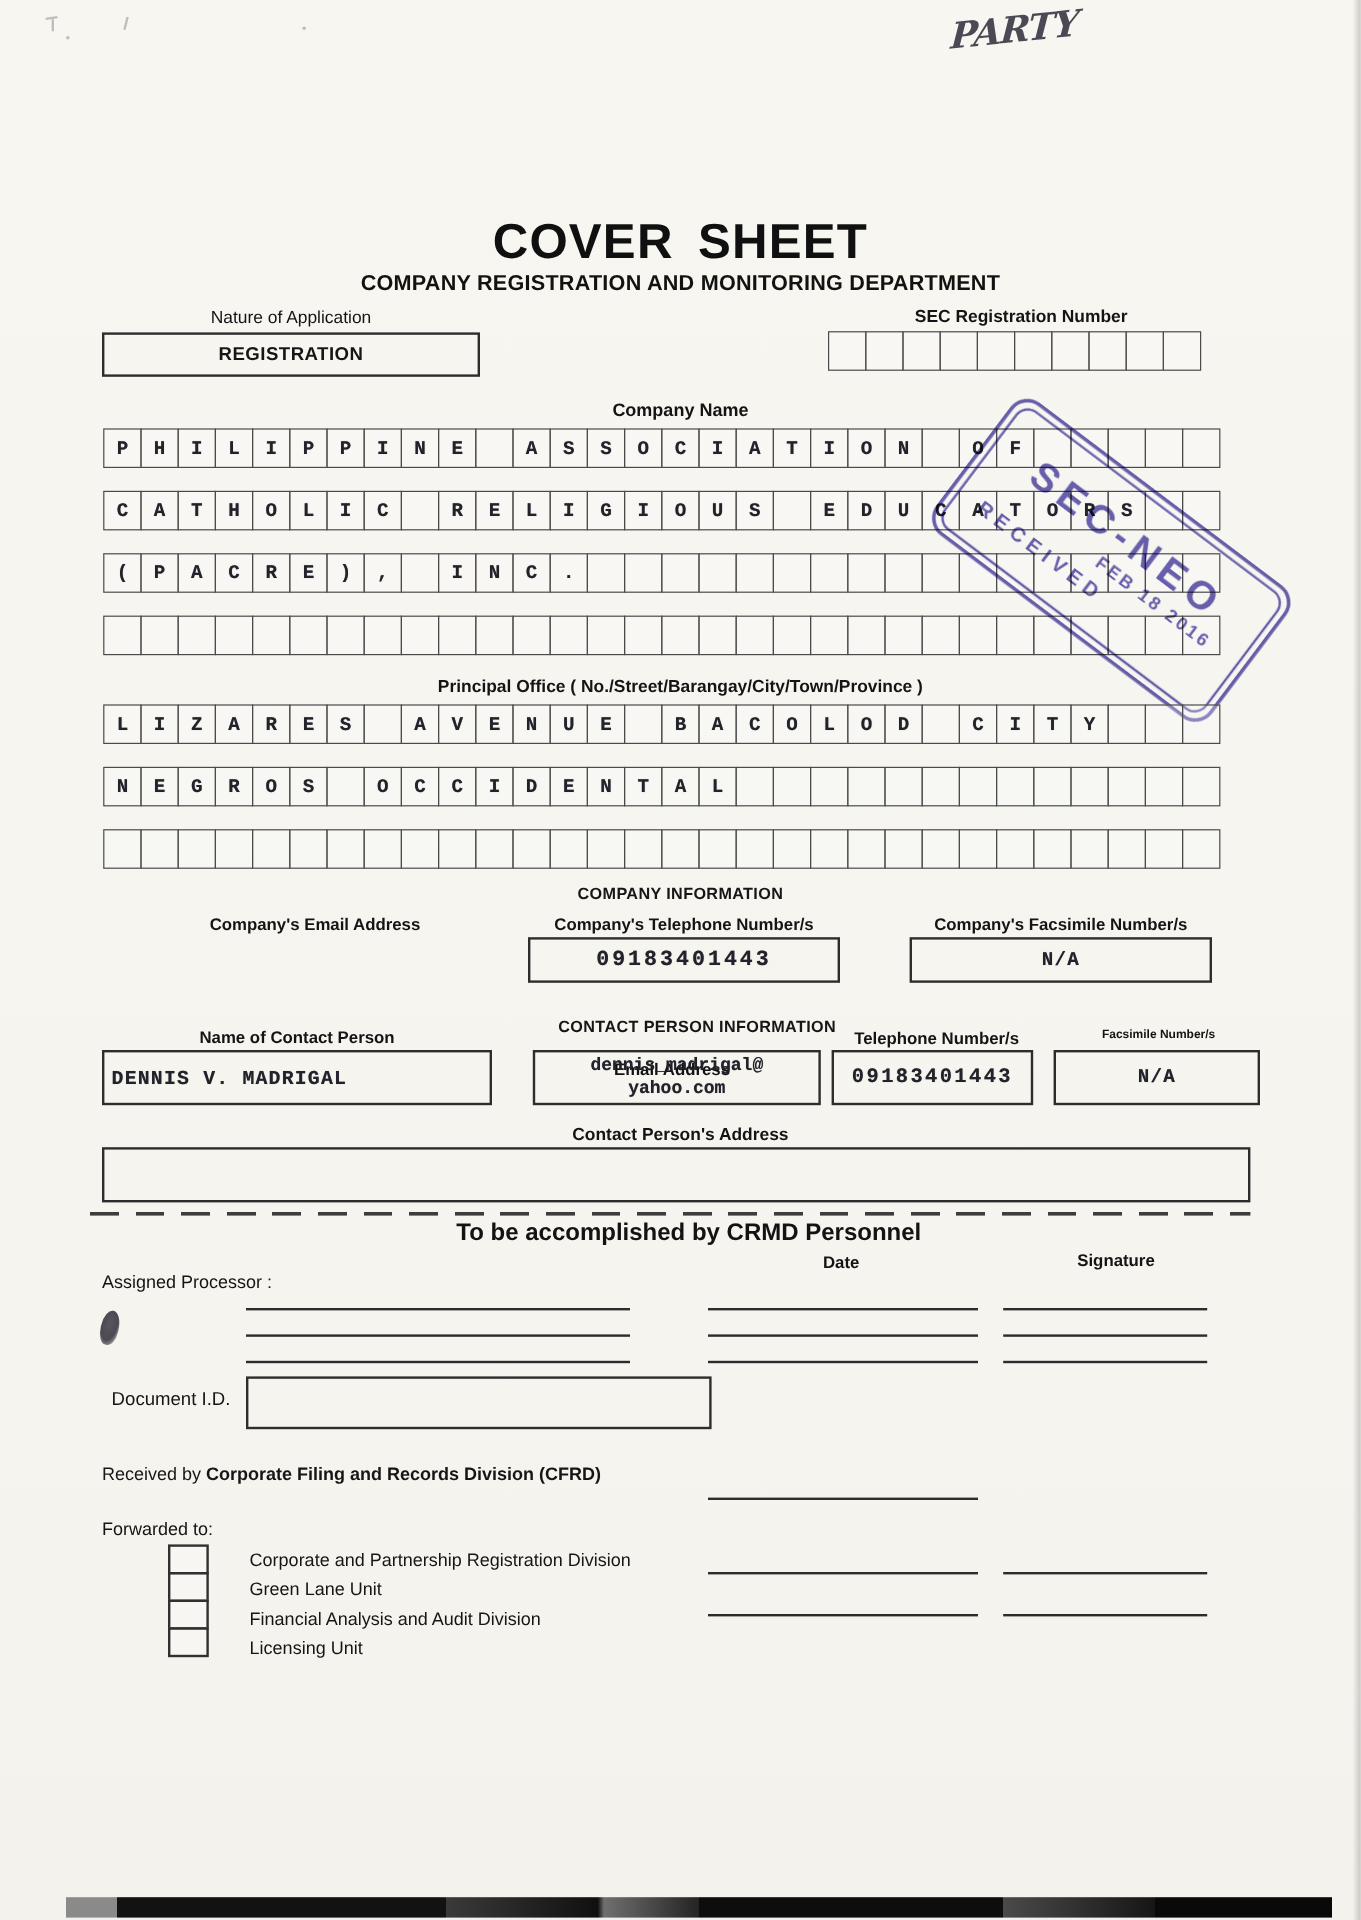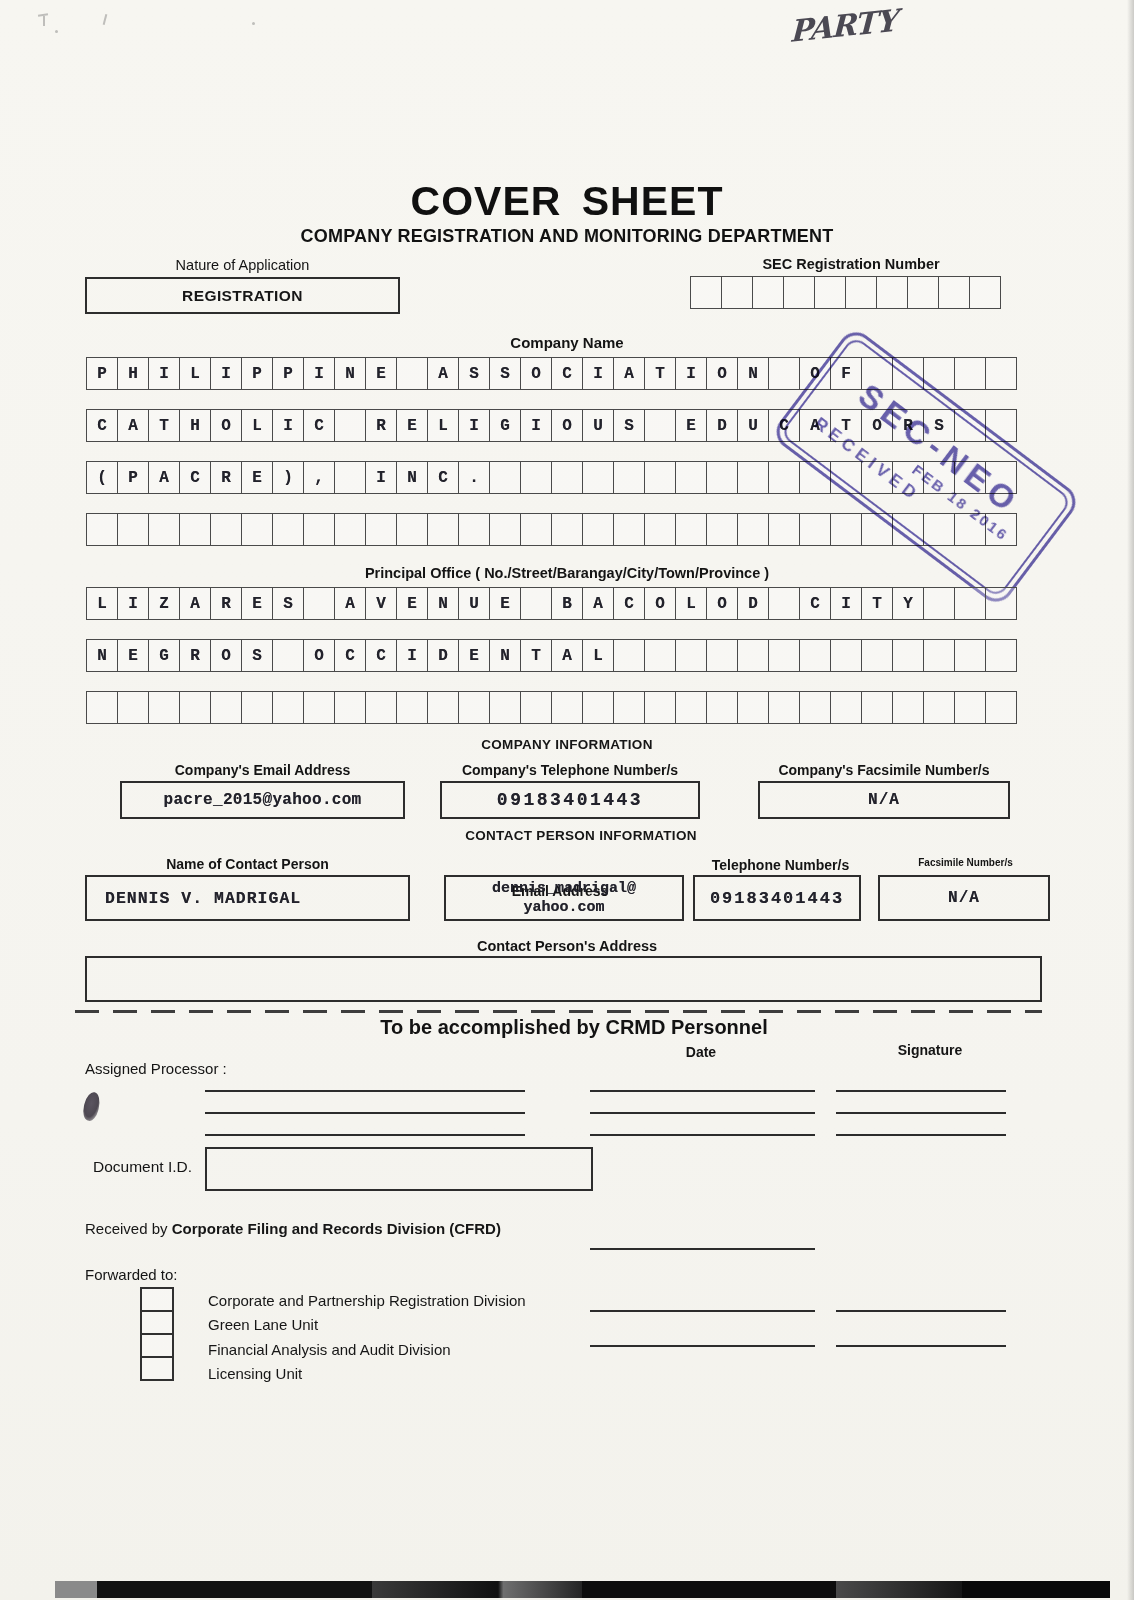--- a/index.html
+++ b/index.html
@@ -39,37 +39,37 @@
 
   .cn-label  { left:0; right:0; top:334px; text-align:center; font-weight:600; font-size:15px;}
   .cn-grid   { left:86px; top:357px; }
 
   .po-label  { left:0; right:0; top:565px; text-align:center; font-weight:600; }
   .po-grid   { left:86px; top:587px; }
 
   .sect-header { position:absolute; left:0; right:0; text-align:center;
                  font-size:13.5px; font-weight:700; letter-spacing:.3px; }
   .ci-header { top:737px; }
-  .cp-header { top:828px;padding-left:28px; }
+  .cp-header { top:848px;padding-left:28px; }
 
   .ci-email-label { left:120px; width:285px; top:762px; text-align:center; font-size:14px; font-weight:600;}
   .ci-tel-label   { left:440px; width:260px; top:762px; text-align:center; font-size:14px; font-weight:600;}
   .ci-fax-label   { left:758px; width:252px; top:762px; text-align:center; font-size:14px; font-weight:600;}
   .ci-email-box { left:120px; top:781px; width:285px; height:38px; }
   .ci-tel-box   { left:440px; top:781px; width:260px; height:38px; }
   .ci-fax-box   { left:758px; top:781px; width:252px; height:38px; }
   .ci-email-box .typed { font-size:16px; letter-spacing:.3px; }
   .ci-tel-box .typed   { font-size:18px; letter-spacing:2.5px; }
   .ci-fax-box .typed   { font-size:16px; letter-spacing:1px; }
 
   .cp-name-label  { left:85px;  width:325px; top:856px; text-align:center; font-size:14px; font-weight:600;}
   .cp-email-label { left:440px; width:240px; top:857px; text-align:center; font-size:14px; font-weight:600;margin-top:26px;}
   .cp-tel-label   { left:693px; width:175px; top:857px; text-align:center; font-size:14px; font-weight:600;}
   .cp-fax-label   { left:878px; width:175px; top:857px; text-align:center; font-size:10px; font-weight:600;}
-  .cp-name-box  { left:85px;  top:875px; width:325px; height:46px; justify-content:flex-start; padding-left:18px;}
+  .cp-name-box  { left:85px;  top:875px; width:325px; height:46px; justify-content:flex-start; padding-left:6px;}
   .cp-email-box { left:444px; top:875px; width:240px; height:46px; }
   .cp-tel-box   { left:693px; top:875px; width:168px; height:46px; }
   .cp-fax-box   { left:878px; top:875px; width:172px; height:46px; }
   .cp-name-box .typed  { font-size:16.5px; letter-spacing:1px; }
   .cp-email-box .typed { font-size:15px; line-height:1.3; white-space:pre-line; text-align:center;}
   .cp-tel-box .typed   { font-size:17px; letter-spacing:2px; }
   .cp-fax-box .typed   { font-size:16px; letter-spacing:1px; }
 
   .addr-label { left:0; right:0; top:938px; text-align:center; font-weight:600; }
   .addr-box   { left:85px; top:956px; width:957px; height:46px; }
@@ -607,23 +607,20 @@
         <div class="char-cell"></div>
         <div class="char-cell"></div>
         <div class="char-cell"></div>
       </div>
     </div>
 
   <div class="sect-header ci-header">COMPANY INFORMATION</div>
   <div class="label ci-email-label">Company's Email Address</div>
   <div class="label ci-tel-label">Company's Telephone Number/s</div>
   <div class="label ci-fax-label">Company's Facsimile Number/s</div>
-  <div class="box ci-email-box">
-    <span class="typed">pacre_2015@yahoo.com</span>
-  </div>
   <div class="box ci-tel-box">
     <span class="typed">09183401443</span>
   </div>
   <div class="box ci-fax-box">
     <span class="typed">N/A</span>
   </div>
 
   <div class="sect-header cp-header">CONTACT PERSON INFORMATION</div>
   <div class="label cp-name-label">Name of Contact Person</div>
   <div class="label cp-email-label">Email Address</div>

